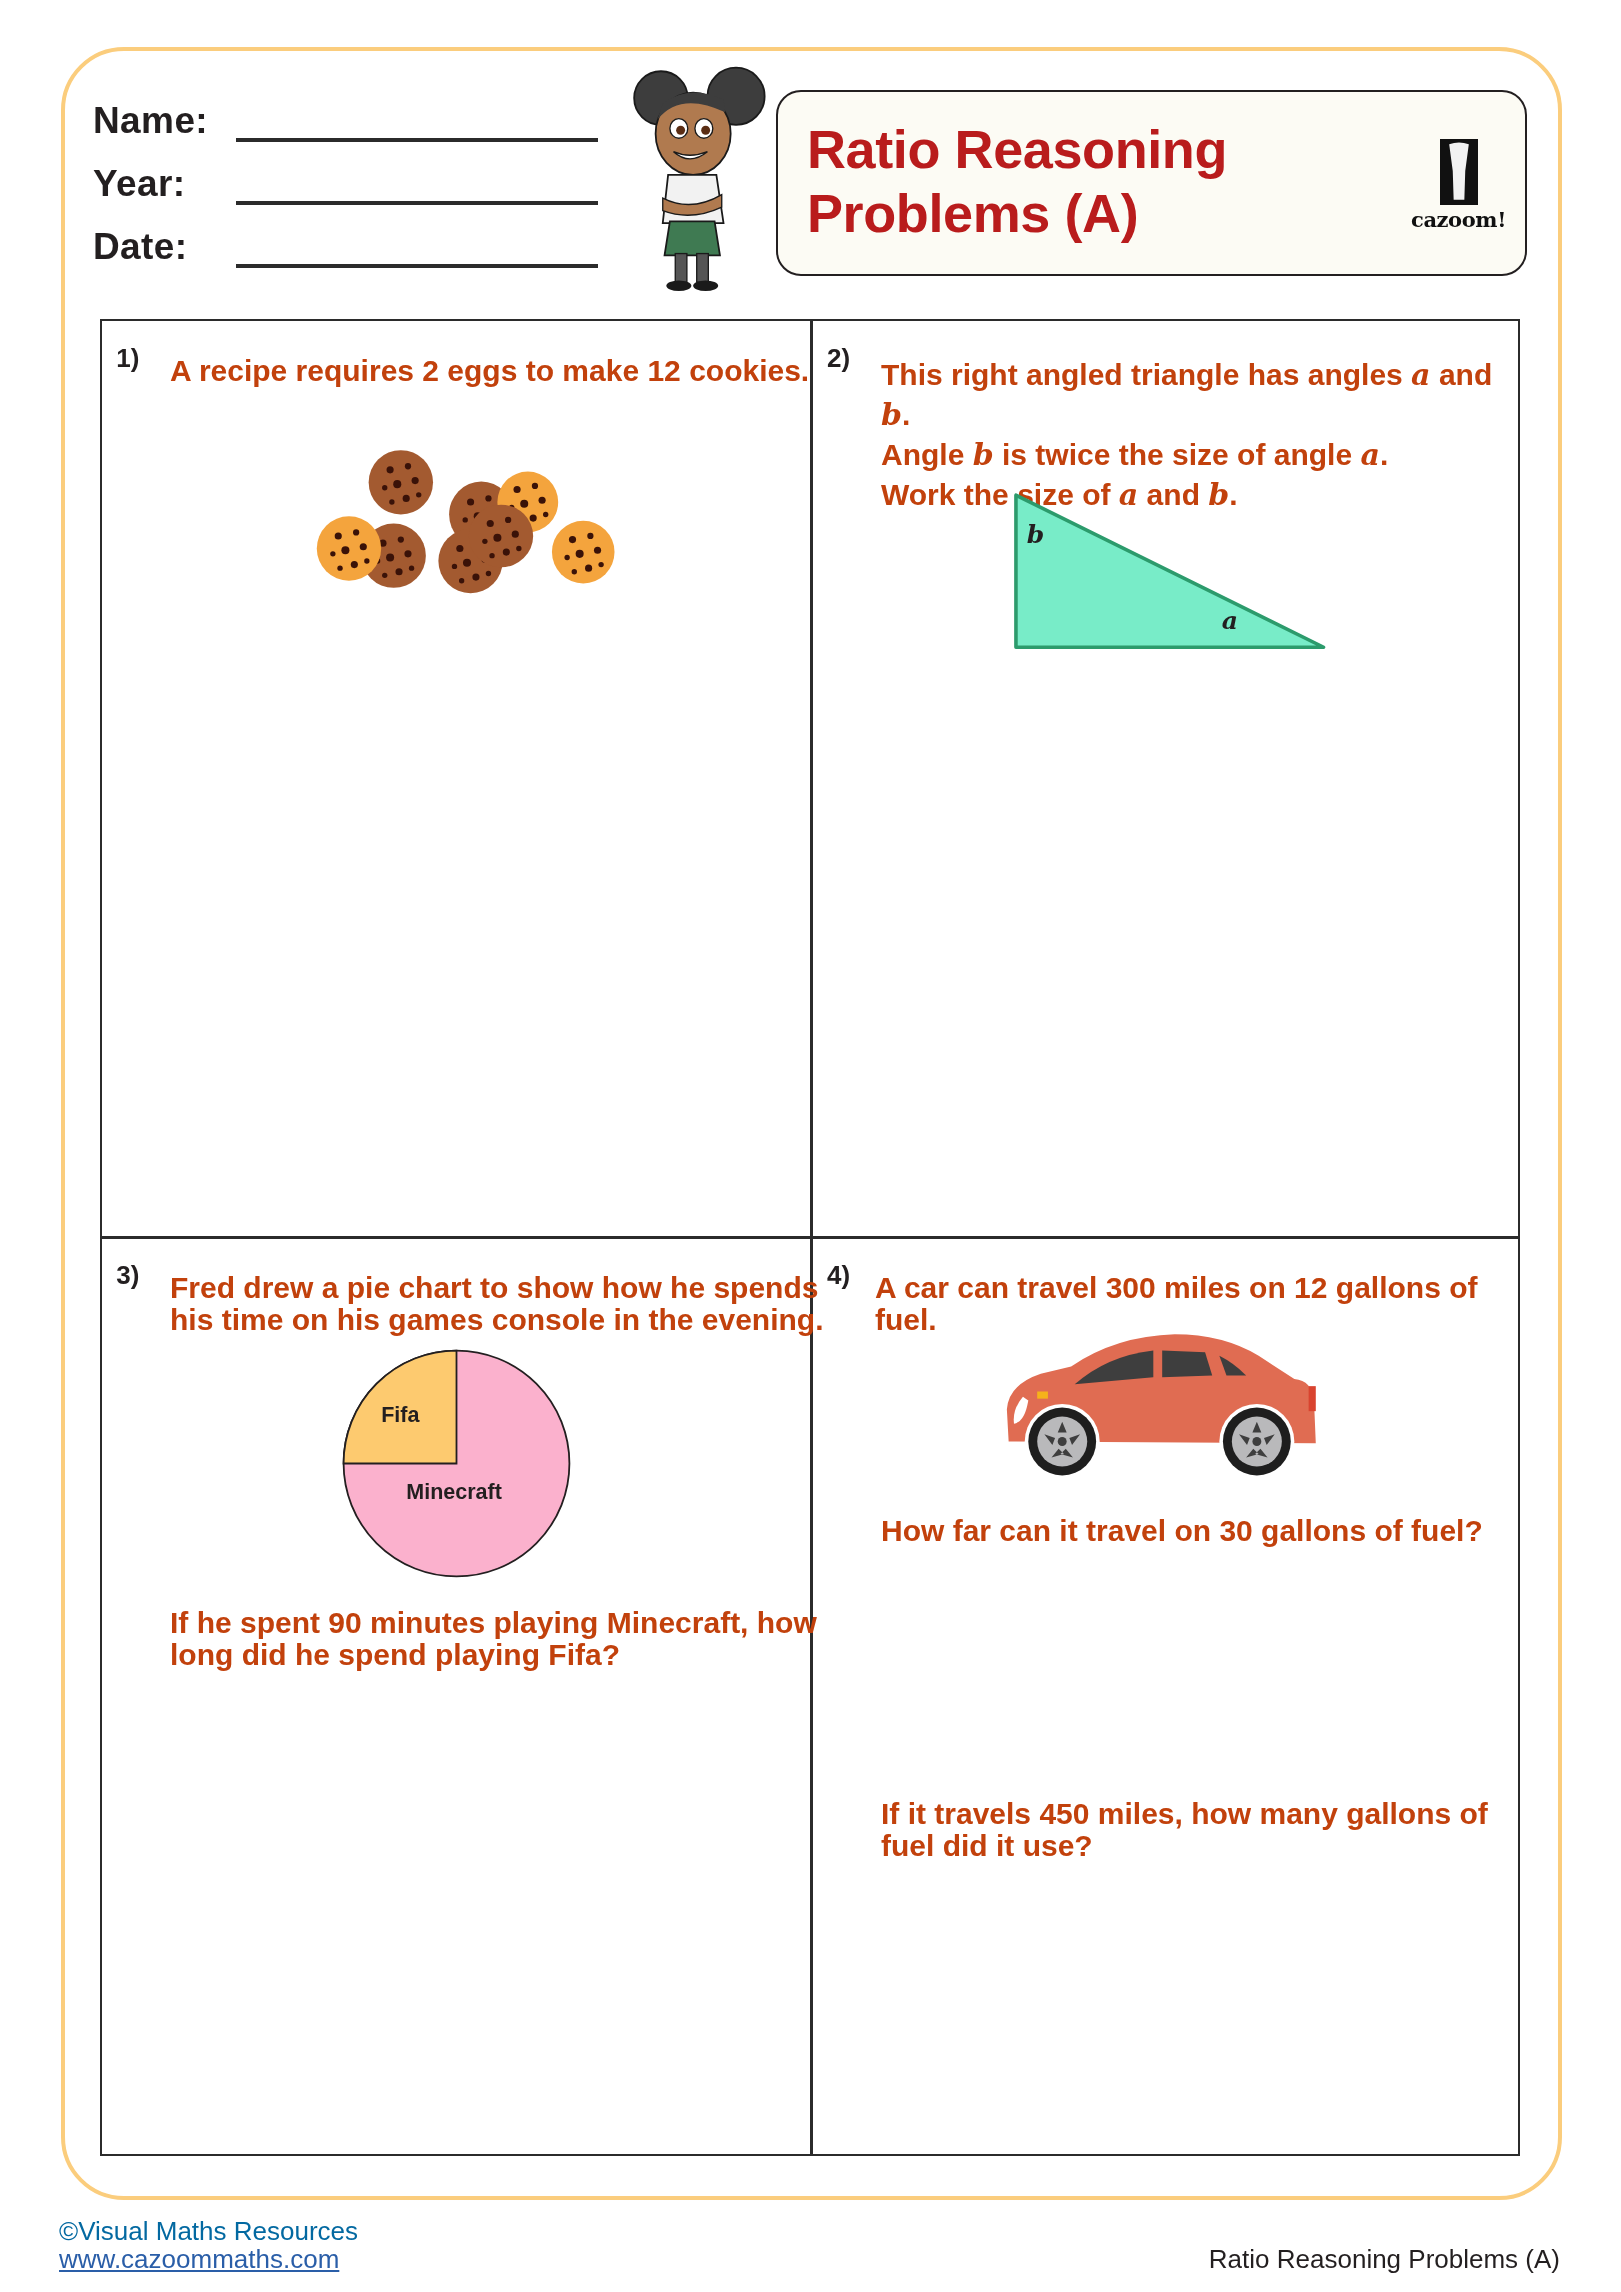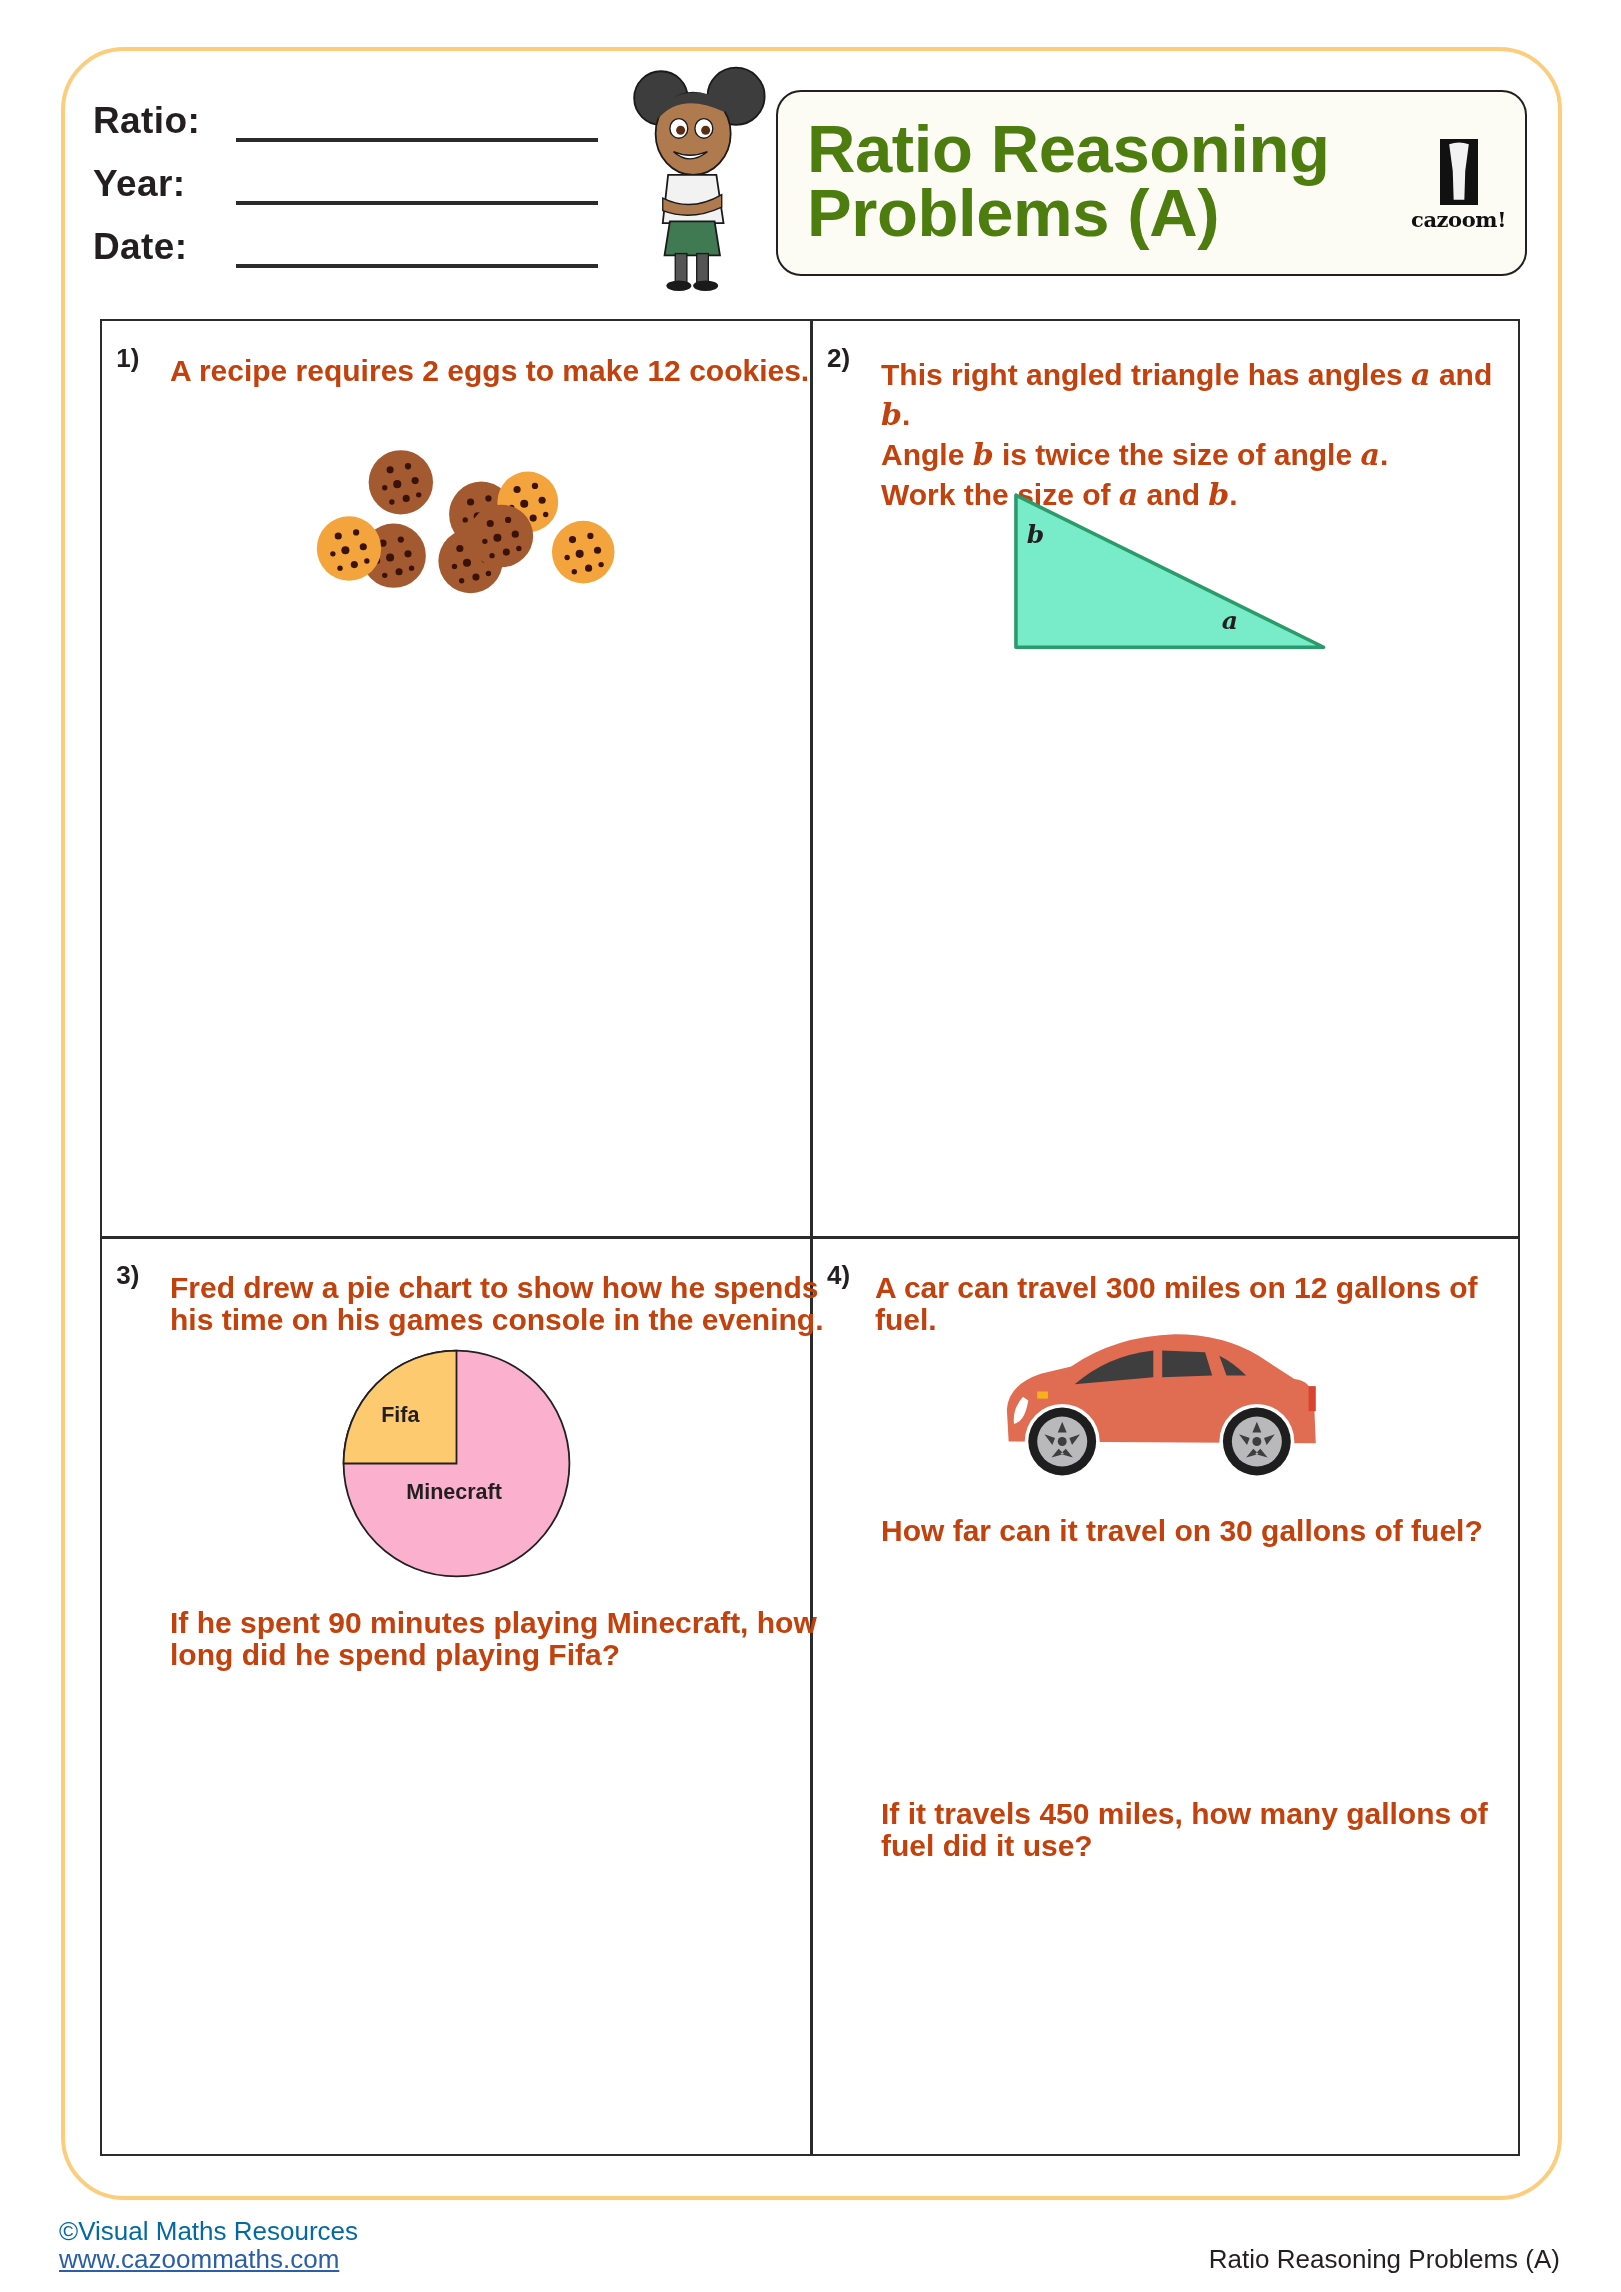--- a/index.html
+++ b/index.html
@@ -15,22 +15,22 @@
   .field-label { font-weight: bold; font-size: 37px; width: 143px; letter-spacing: 0.4px; }
   .field-line { position: absolute; left: 143px; width: 362px; height: 3.6px; background: #2b2b2b; }
 
   .character { position: absolute; left: 627px; top: 64px; width: 143px; height: 229px; }
 
   .title-box {
     position: absolute; left: 776px; top: 90px; width: 751px; height: 186px;
     background: #fcfbf4; border: 2.7px solid #231f20; border-radius: 25px;
   }
   .title-text {
-    position: absolute; left: 29px; top: 25px; font-weight: bold; font-size: 67px;
-    line-height: 64px; color: #4d7c0f; letter-spacing: -0.4px;
+    position: absolute; left: 29px; top: 25px; font-weight: bold; font-size: 54px;
+    line-height: 64px; color: #b91c1c; letter-spacing: -0.4px;
   }
   .logo { position: absolute; right: 18px; top: 47px; width: 97px; height: 99px; text-align: center; }
   .logo-box { width: 38px; height: 66px; margin: 0 auto; background: #111; position: relative; }
   .logo-text { font-family: "DejaVu Serif", serif; font-weight: bold; font-size: 21px; color: #111; margin-top: 1.8px; letter-spacing: -0.4px; }
 
   .grid {
     position: absolute; left: 100px; top: 319px; width: 1420px; height: 1837px;
     border: 2.7px solid #2b2b2b;
   }
   .vdiv { position: absolute; left: 708px; top: 0; width: 2.7px; height: 100%; background: #2b2b2b; }
@@ -43,21 +43,21 @@
   .footer-copy { position: absolute; left: 59px; top: 2216px; font-size: 26px; color: #0369a1; }
   .footer-link { position: absolute; left: 59px; top: 2244px; font-size: 26px; color: #2a5ea8; text-decoration: underline; }
   .footer-title { position: absolute; right: 62px; top: 2244px; font-size: 26px; color: #231f20; }
 </style>
 </head>
 <body>
 
 <div class="outer-frame"></div>
 
 <div class="field-row" style="top:100px;">
-  <span class="field-label">Ratio:</span>
+  <span class="field-label">Name:</span>
   <span class="field-line" style="top:38px;"></span>
 </div>
 <div class="field-row" style="top:163px;">
   <span class="field-label">Year:</span>
   <span class="field-line" style="top:38px;"></span>
 </div>
 <div class="field-row" style="top:226px;">
   <span class="field-label">Date:</span>
   <span class="field-line" style="top:38px;"></span>
 </div>

